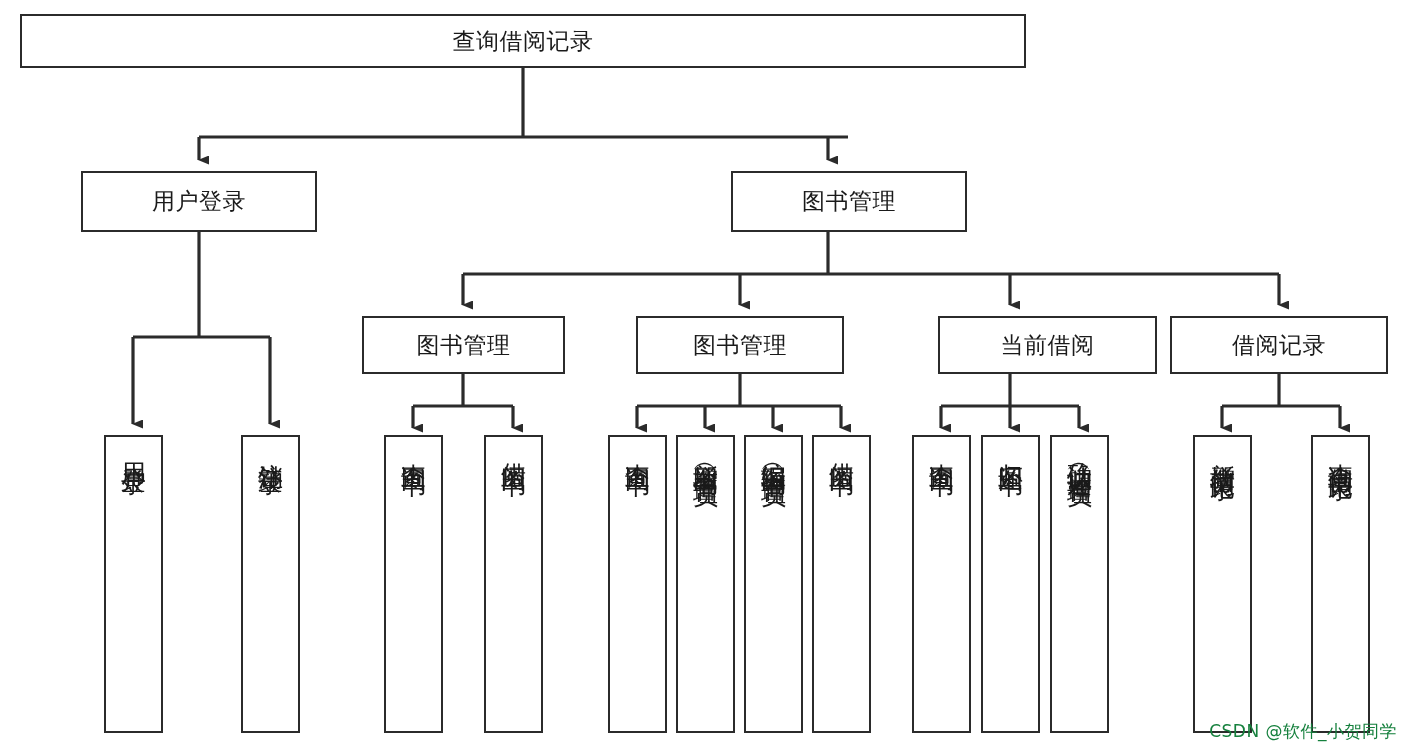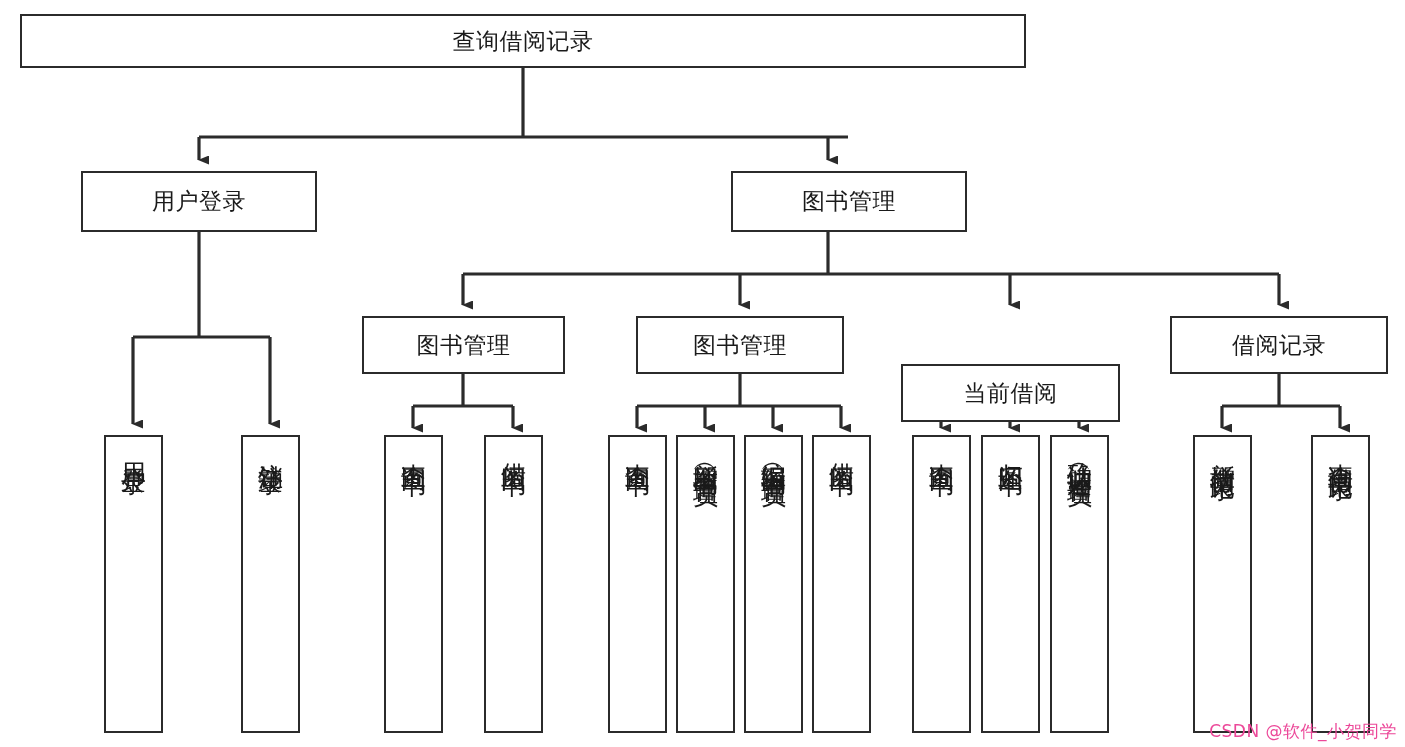--- a/index.html
+++ b/index.html
@@ -62,21 +62,21 @@
     line-height: 1.0;
     letter-spacing: 3px;
     height: auto;
     max-height: 100%;
   }
   .watermark {
     position: absolute;
     right: 8px;
     bottom: 4px;
     font-size: 17px;
-    color: #ec4899;
+    color: #15803d;
     letter-spacing: 0.5px;
     white-space: nowrap;
     user-select: none;
   }
 </style>
 </head>
 <body>
 
 <div id="canvas">
 
@@ -140,21 +140,21 @@
   <div class="node horiz" style="left:711px; top:171px; width:236px; height:61px;margin-left:20px;">
     <span class="node-label">图书管理</span>
   </div>
 
   <div class="node horiz" style="left:362px; top:316px; width:203px; height:58px;">
     <span class="node-label">图书管理</span>
   </div>
   <div class="node horiz" style="left:636px; top:316px; width:208px; height:58px;">
     <span class="node-label">图书管理</span>
   </div>
-  <div class="node horiz" style="left:901px; top:316px; width:219px; height:58px;margin-top:48px;">
+  <div class="node horiz" style="left:938px; top:316px; width:219px; height:58px;">
     <span class="node-label">当前借阅</span>
   </div>
   <div class="node horiz" style="left:1170px; top:316px; width:218px; height:58px;">
     <span class="node-label">借阅记录</span>
   </div>
 
   <div class="node vert" style="left:104px; top:435px; width:59px; height:298px;">
     <span class="node-label">用户登录</span>
   </div>
   <div class="node vert" style="left:241px; top:435px; width:59px; height:298px;">

